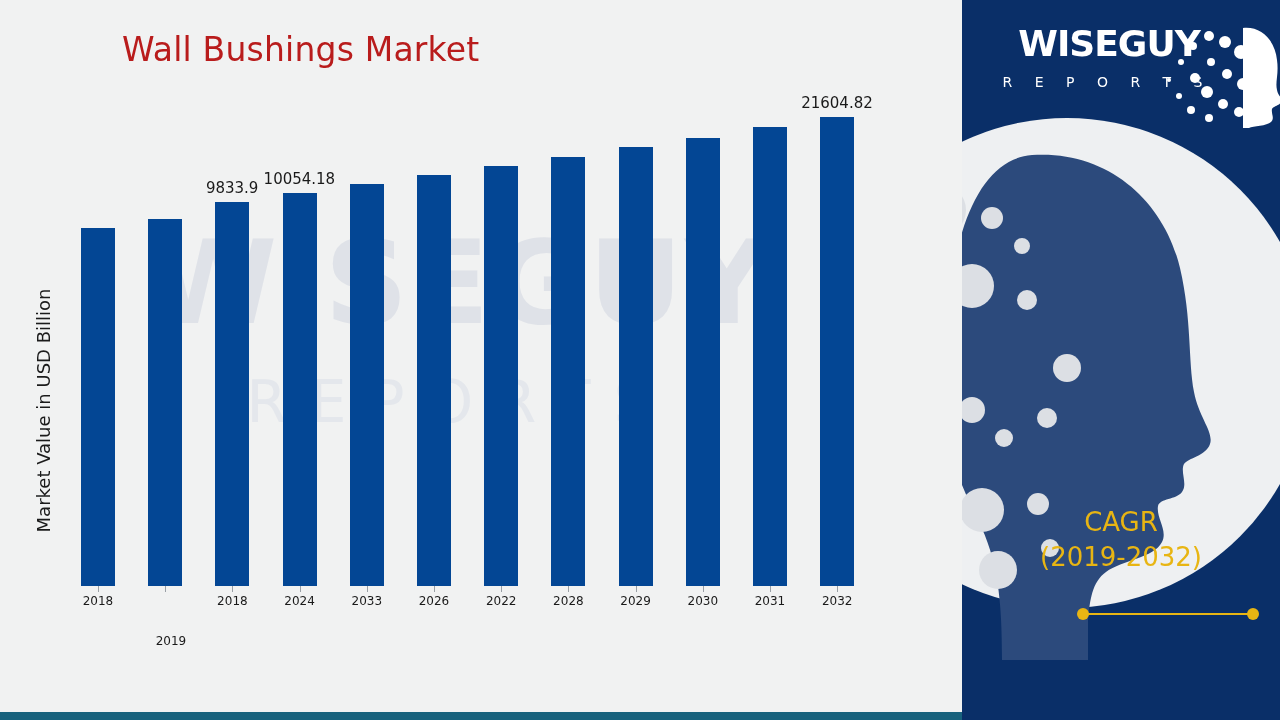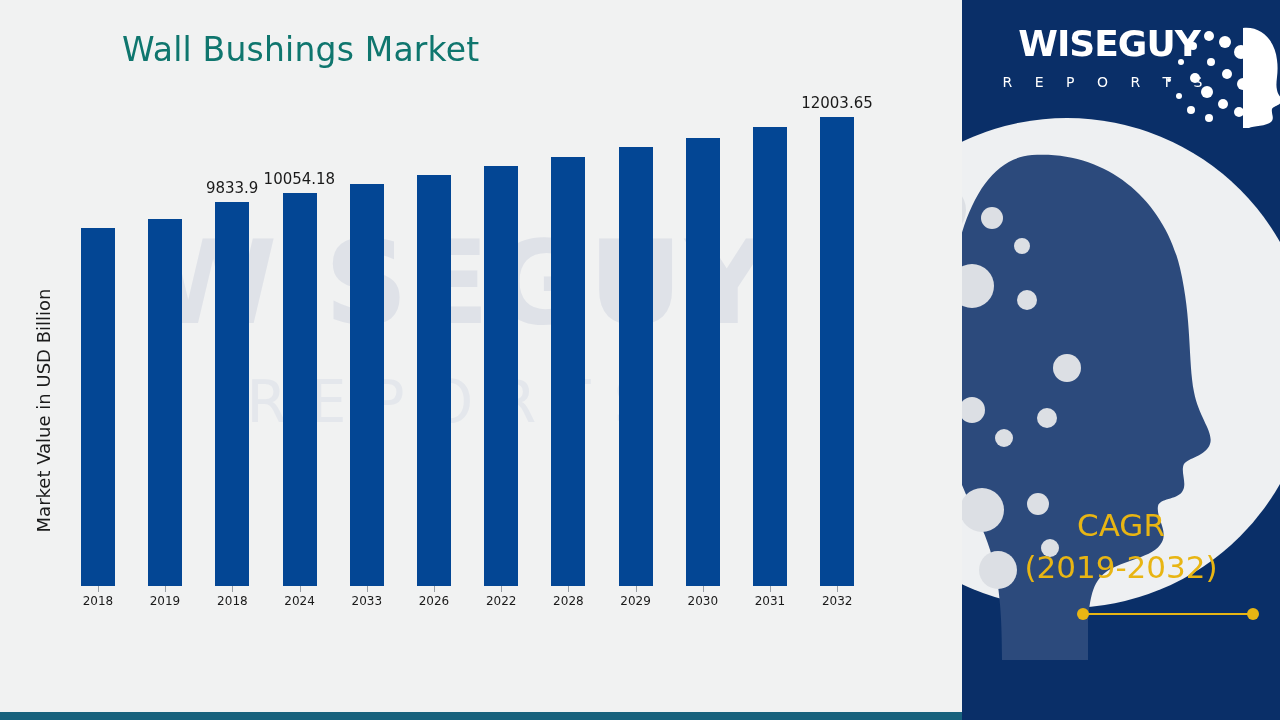--- a/index.html
+++ b/index.html
@@ -33,21 +33,21 @@
   .bottom-strip {
     position: absolute;
     left: 0; top: 712px;
     width: 962px; height: 8px;
     background: #18627d;
   }
   .chart-title {
     position: absolute;
     left: 122px; top: 30px;
     font-size: 33px;
-    color: #0f766e;
+    color: #b91c1c;
     letter-spacing: 0.2px;
     white-space: nowrap;
   }
 
   
   .watermark {
     position: absolute;
     left: 60px; top: 225px;
     width: 800px; height: 230px;
     pointer-events: none;
@@ -179,21 +179,21 @@
   }
 
   .cagr-block {
     position: absolute;
     left: 0; top: 505px;
     width: 318px;
     text-align: center;
     color: #e8b513;
   }
   .cagr-title {
-    font-size: 31px;
+    font-size: 26px;
     line-height: 1.34;
   }
   .cagr-divider {
     position: absolute;
     left: 1077px; top: 607px;
     width: 182px; height: 14px;
   }
   .cagr-line {
     position: absolute;
     left: 6px; top: 6px;
@@ -232,21 +232,21 @@
       <div class="wm-line2">REPORTS</div>
     </div>
 
     <div class="plot" id="plot">
       <div class="y-axis-label">Market Value in USD Billion</div>
     <div class="bar" style="left: 81px; top: 227.758px; height: 358.242px; width: 34px; background: rgb(3, 70, 148);"></div>
         <div class="tick" style="left: 98px;"></div>
         <div class="x-tick-label" style="left: 68px;">2018</div>
         <div class="bar" style="left: 148.2px; top: 218.969px; height: 367.031px; width: 34px; background: rgb(3, 70, 148);"></div>
         <div class="tick" style="left: 165.2px;"></div>
-        <div class="x-tick-label" style="left: 135px;">2019</div>
+        <div class="x-tick-label" style="left: 141px; margin-top: 40px;">2019</div>
         <div class="bar" style="left: 215.4px; top: 201.863px; height: 384.137px; width: 34px; background: rgb(3, 70, 148);"></div>
         <div class="bar-label" style="top: 178.863px; left: 205.9px;">9833.9</div>
         <div class="tick" style="left: 232.4px;"></div>
         <div class="x-tick-label" style="left: 202.4px;">2018</div>
         <div class="bar" style="left: 282.6px; top: 193.259px; height: 392.741px; width: 34px; background: rgb(3, 70, 148);"></div>
         <div class="bar-label" style="top: 170.259px; left: 263.6px;">10054.18</div>
         <div class="tick" style="left: 299.6px;"></div>
         <div class="x-tick-label" style="left: 269.6px;">2024</div>
         <div class="bar" style="left: 349.8px; top: 184.438px; height: 401.562px; width: 34px; background: rgb(3, 70, 148);"></div>
         <div class="tick" style="left: 366.8px;"></div>
@@ -263,21 +263,21 @@
         <div class="bar" style="left: 618.6px; top: 147.328px; height: 438.672px; width: 34px; background: rgb(3, 70, 148);"></div>
         <div class="tick" style="left: 635.6px;"></div>
         <div class="x-tick-label" style="left: 605.6px;">2029</div>
         <div class="bar" style="left: 685.8px; top: 137.562px; height: 448.438px; width: 34px; background: rgb(3, 70, 148);"></div>
         <div class="tick" style="left: 702.8px;"></div>
         <div class="x-tick-label" style="left: 672.8px;">2030</div>
         <div class="bar" style="left: 753px; top: 127.484px; height: 458.516px; width: 34px; background: rgb(3, 70, 148);"></div>
         <div class="tick" style="left: 770px;"></div>
         <div class="x-tick-label" style="left: 740px;">2031</div>
         <div class="bar" style="left: 820.2px; top: 117.107px; height: 468.893px; width: 34px; background: rgb(3, 70, 148);"></div>
-        <div class="bar-label" style="top: 94.1074px; left: 801.2px;">12003.65</div>
+        <div class="bar-label" style="top: 94.1074px; left: 801.2px;">21604.82</div>
         <div class="tick" style="left: 837.2px;"></div>
         <div class="x-tick-label" style="left: 807.2px;">2032</div>
       </div>
 
     <div class="bottom-strip"></div>
   </div>
 
   <div class="right-panel">
 
     <div class="deco-layer">

